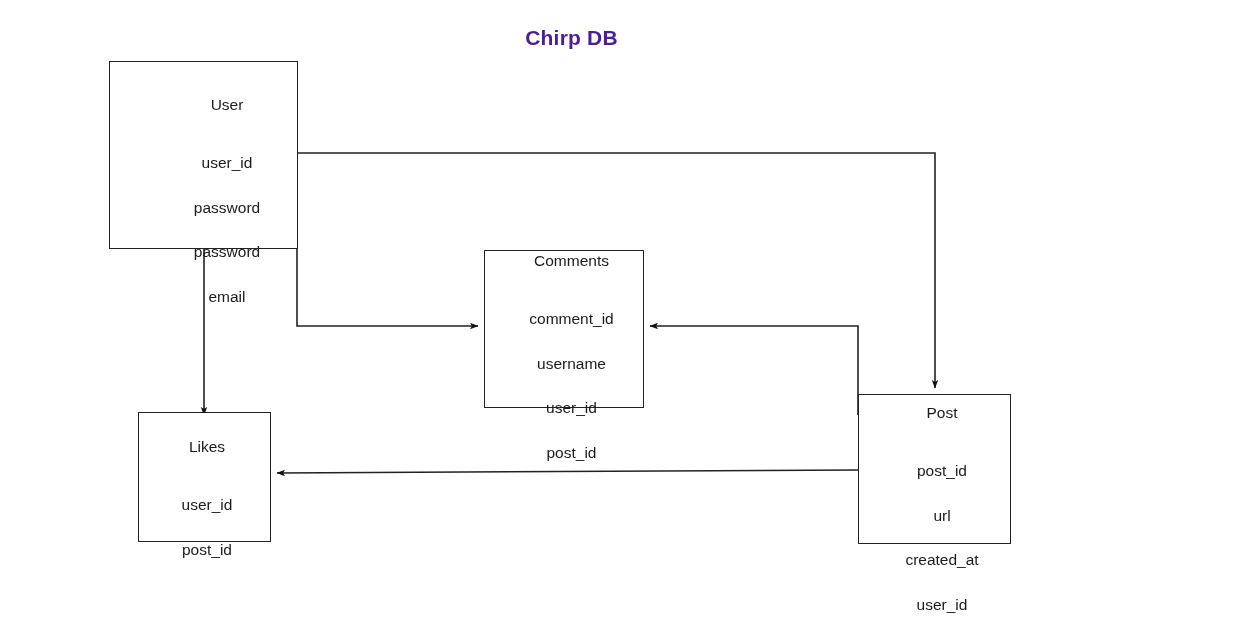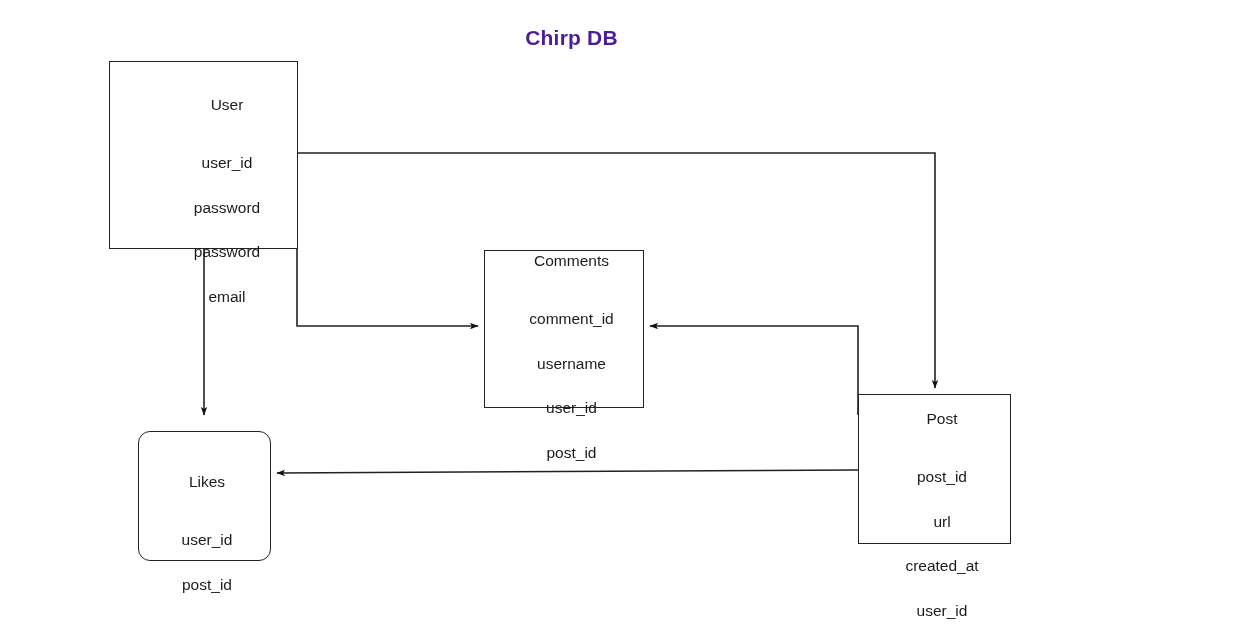--- a/index.html
+++ b/index.html
@@ -78,30 +78,29 @@
   #entity-user .entity-divider { width: 78px; }
 
   #entity-comments {
     left: 484px; top: 250px; width: 160px; height: 158px;
     padding-left: 15px;
   }
   #entity-comments .entity-divider { width: 100px; }
 
   #entity-post {
     left: 858px; top: 394px; width: 153px; height: 150px;
-    padding-top: 14px;
+    padding-top: 8px;
     padding-left: 15px;
   }
   #entity-post .entity-divider { width: 78px; }
 
   #entity-likes {
-    left: 138px; top: 431px; width: 133px; height: 130px;
-    padding-top: 40px;
+    left: 138px; top: 412px; width: 133px; height: 130px;
+    padding-top: 24px;
     padding-left: 5px;
-    border-radius: 12px;
   }
   #entity-likes .entity-divider { width: 60px; }
 </style>
 </head>
 <body>
 
 <div id="canvas">
 
   <div id="diagram-title">Chirp DB</div>
 

